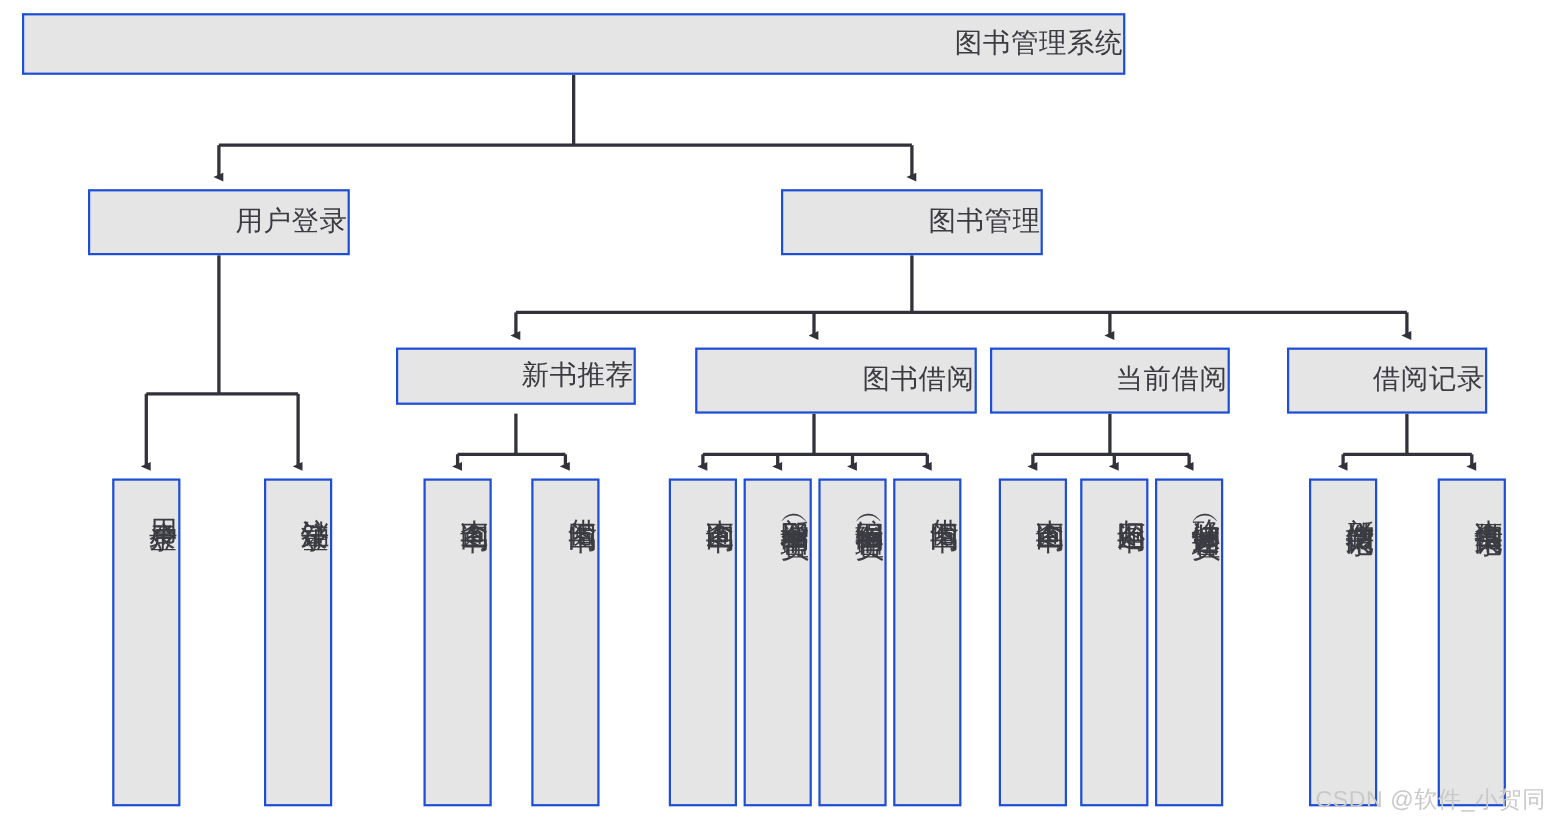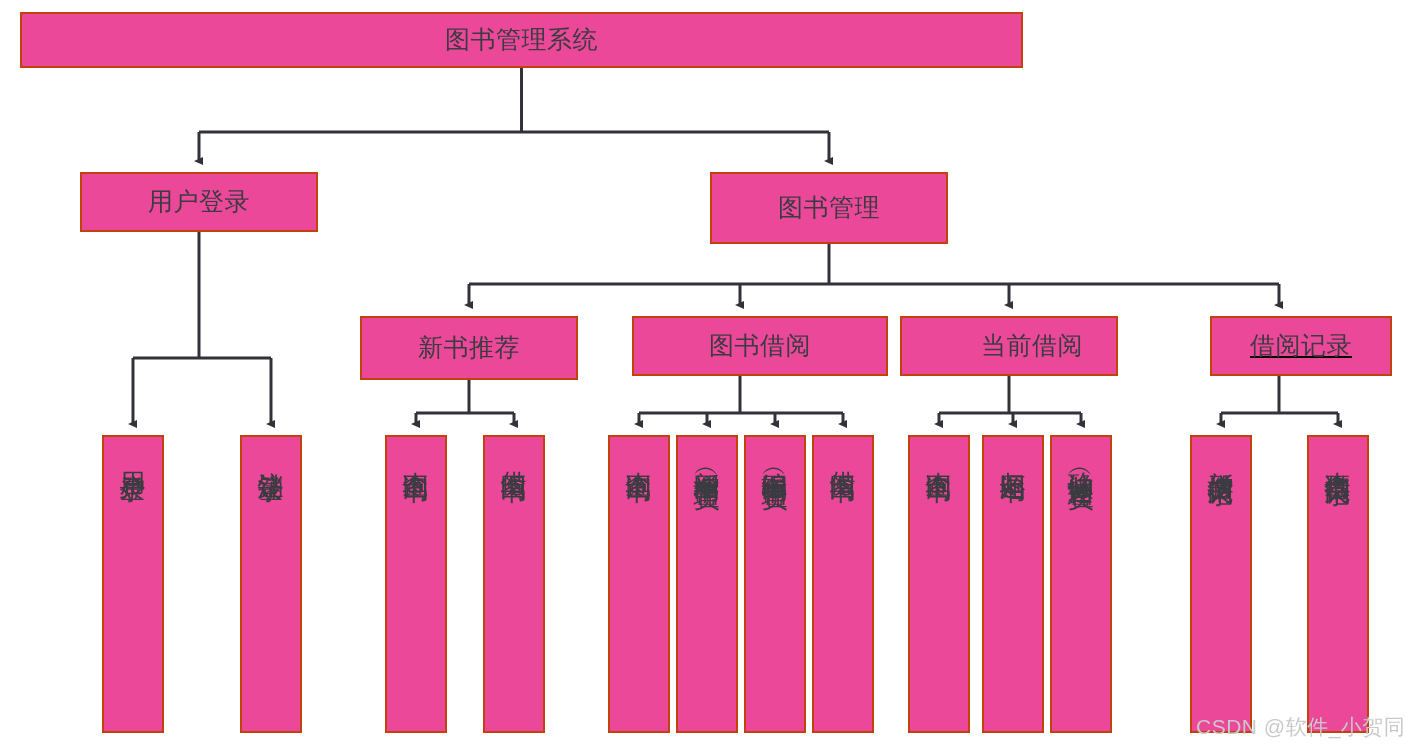--- a/index.html
+++ b/index.html
@@ -19,25 +19,25 @@
     position: absolute;
     left: 0;
     top: 0;
     width: 1405px;
     height: 747px;
     pointer-events: none;
   }
   .node {
     position: absolute;
     box-sizing: border-box;
-    background: #ec4899;
-    border: 2px solid #c2410c;
+    background: #e5e5e5;
+    border: 2px solid #1d4ed8;
     display: flex;
     align-items: center;
-    justify-content: center;
+    justify-content: flex-end;
     z-index: 2;
   }
   .node-label {
     color: #3b3b42;
     line-height: 1.18;
     text-align: center;
     white-space: pre;
   }
   .node.horiz .node-label {
     font-size: 25px;
@@ -115,33 +115,33 @@
       </g>
   </svg>
 
   <div id="node-layer">
       <div class="node horiz root" style="left: 20px; top: 12px; width: 1003px; height: 56px;">
         <span class="node-label">图书管理系统</span>
       </div>
       <div class="node horiz" style="left: 80px; top: 172px; width: 238px; height: 60px;">
         <span class="node-label">用户登录</span>
       </div>
-      <div class="node horiz" style="left: 710px; top: 172px; width: 238px; height: 72px;">
+      <div class="node horiz" style="left: 710px; top: 172px; width: 238px; height: 60px;">
         <span class="node-label">图书管理</span>
       </div>
-      <div class="node horiz" style="left: 360px; top: 316px; width: 218px; height: 64px;">
+      <div class="node horiz" style="left: 360px; top: 316px; width: 218px; height: 52px;">
         <span class="node-label">新书推荐</span>
       </div>
       <div class="node horiz" style="left: 632px; top: 316px; width: 256px; height: 60px;">
         <span class="node-label">图书借阅</span>
       </div>
       <div class="node horiz" style="left: 900px; top: 316px; width: 218px; height: 60px; padding-left: 46px;">
         <span class="node-label">当前借阅</span>
       </div>
-      <div class="node horiz" style="left: 1210px; top: 316px; width: 182px; height: 60px; text-decoration: underline;">
+      <div class="node horiz" style="left: 1170px; top: 316px; width: 182px; height: 60px;">
         <span class="node-label">借阅记录</span>
       </div>
       <div class="node vert" style="left: 102px; top: 435px; width: 62px; height: 298px;">
         <span class="node-label">用户登录</span>
       </div>
       <div class="node vert" style="left: 240px; top: 435px; width: 62px; height: 298px;">
         <span class="node-label">注销登录</span>
       </div>
       <div class="node vert" style="left: 385px; top: 435px; width: 62px; height: 298px;">
         <span class="node-label">查询图书</span>

